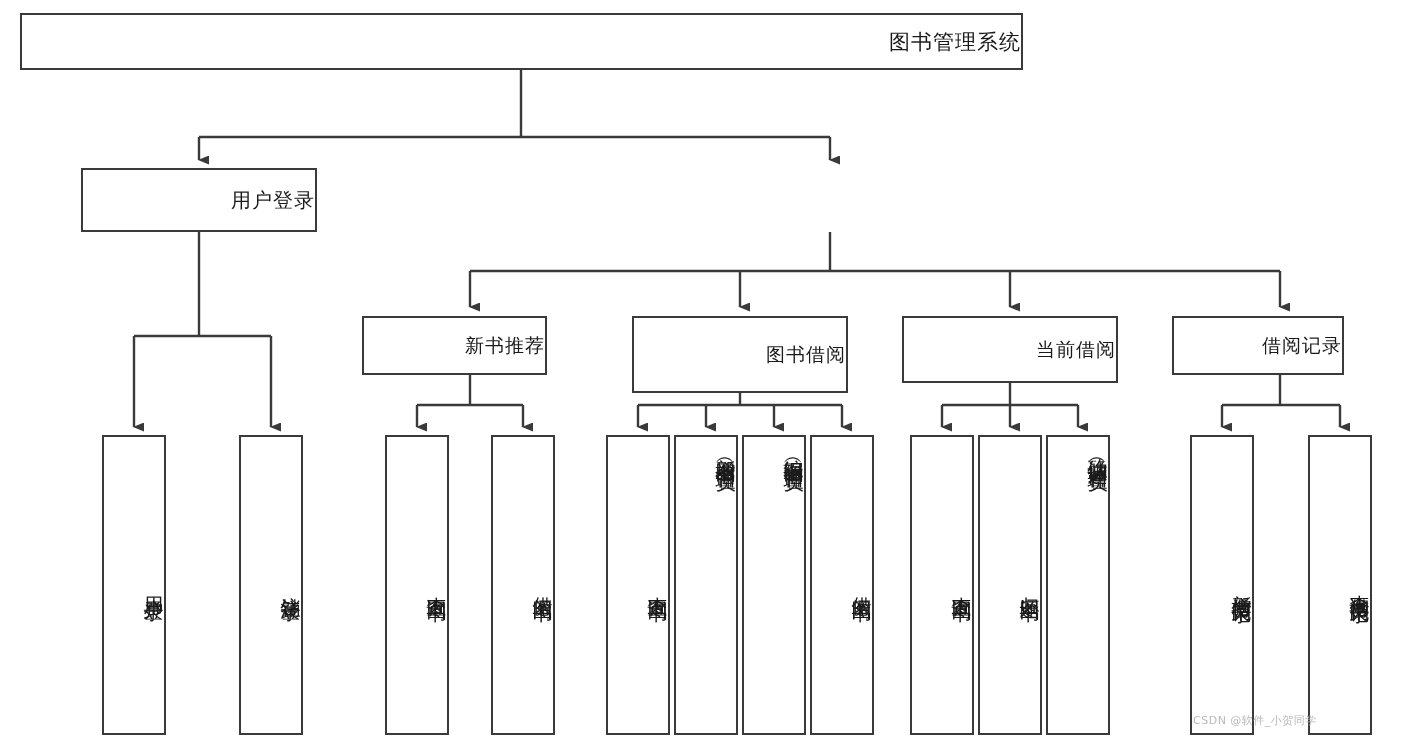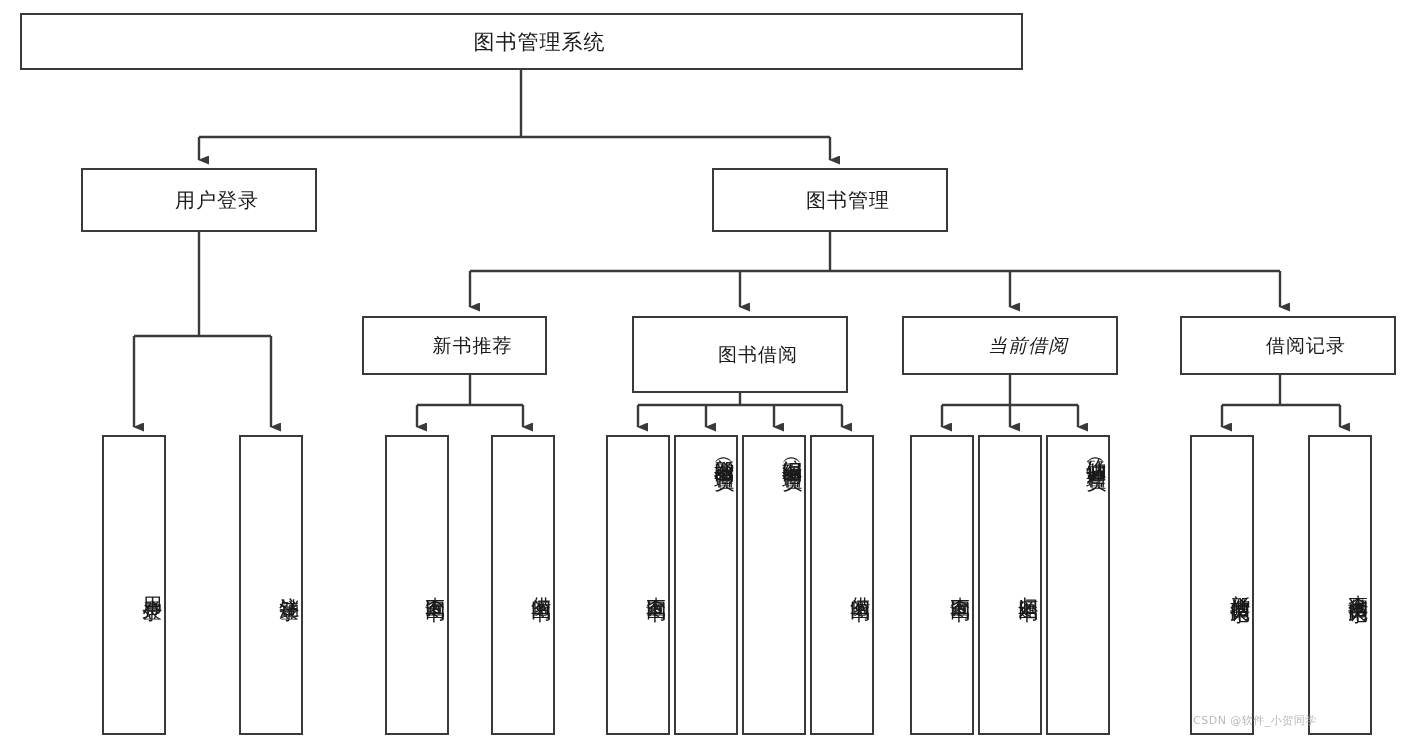--- a/index.html
+++ b/index.html
@@ -26,21 +26,21 @@
     height: 747px;
     pointer-events: none;
   }
   .node {
     position: absolute;
     box-sizing: border-box;
     background: #ffffff;
     border: 2px solid #3a3a3a;
     display: flex;
     align-items: center;
-    justify-content: center;
+    justify-content: flex-end;
     color: #1a1a1a;
     z-index: 2;
     padding-left: 36px;
   }
   .node-label {
     display: block;
     text-align: center;
     letter-spacing: 1px;
     white-space: nowrap;
   }
@@ -126,37 +126,34 @@
   </svg>
 
   <div class="node lvl-root" style="left:20px; top:13px; width:1003px; height:57px;">
     <span class="node-label">图书管理系统</span>
   </div>
 
   <div class="node lvl-2" style="left:81px; top:168px; width:236px; height:64px;">
     <span class="node-label">用户登录</span>
   </div>
 
-  <div class="node lvl-2" style="left:712px; top:168px; width:236px; height:64px;">
-    <span class="node-label">图书管理</span>
-  </div>
 
   <div class="node lvl-3" style="left:362px; top:316px; width:185px; height:59px;">
     <span class="node-label">新书推荐</span>
   </div>
 
   <div class="node lvl-3" style="left:632px; top:316px; width:216px; height:77px;">
     <span class="node-label">图书借阅</span>
   </div>
 
-  <div class="node lvl-3" style="left:902px; top:316px; width:216px; height:59px;font-style:italic;">
+  <div class="node lvl-3" style="left:902px; top:316px; width:216px; height:67px;">
     <span class="node-label">当前借阅</span>
   </div>
 
-  <div class="node lvl-3" style="left:1172px; top:316px; width:216px; height:59px;margin-left:8px;">
+  <div class="node lvl-3" style="left:1172px; top:316px; width:172px; height:59px;">
     <span class="node-label">借阅记录</span>
   </div>
 
   <div class="node leaf center" style="left:102px; top:435px; width:64px; height:300px;">
     <span class="node-label">用户登录</span>
   </div>
 
   <div class="node leaf center" style="left:239px; top:435px; width:64px; height:300px;">
     <span class="node-label">注销登录</span>
   </div>

